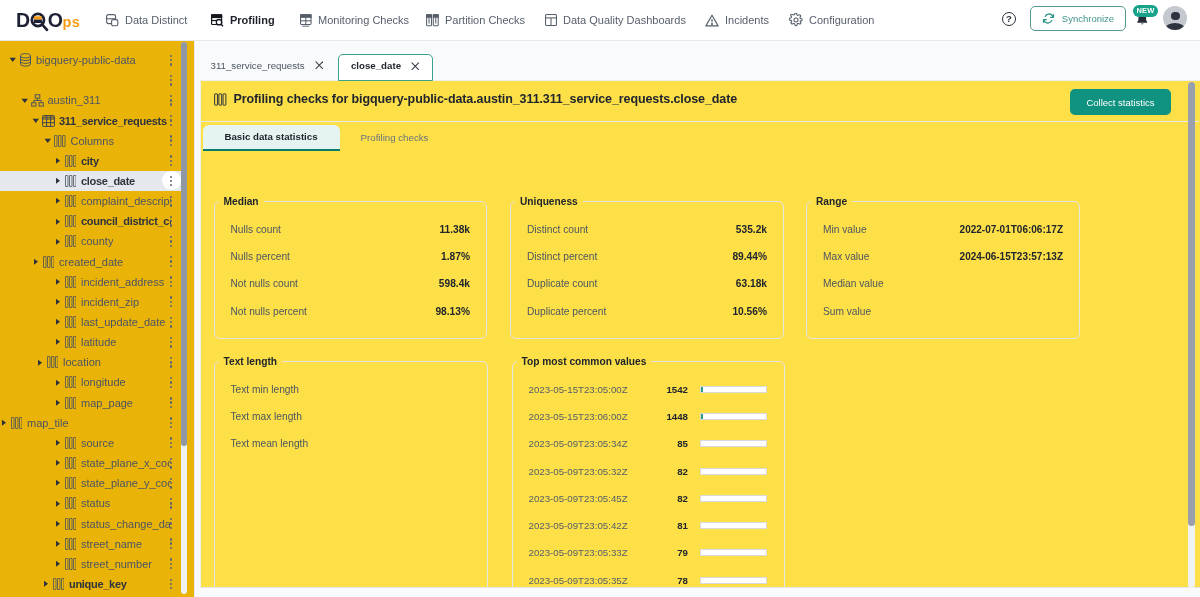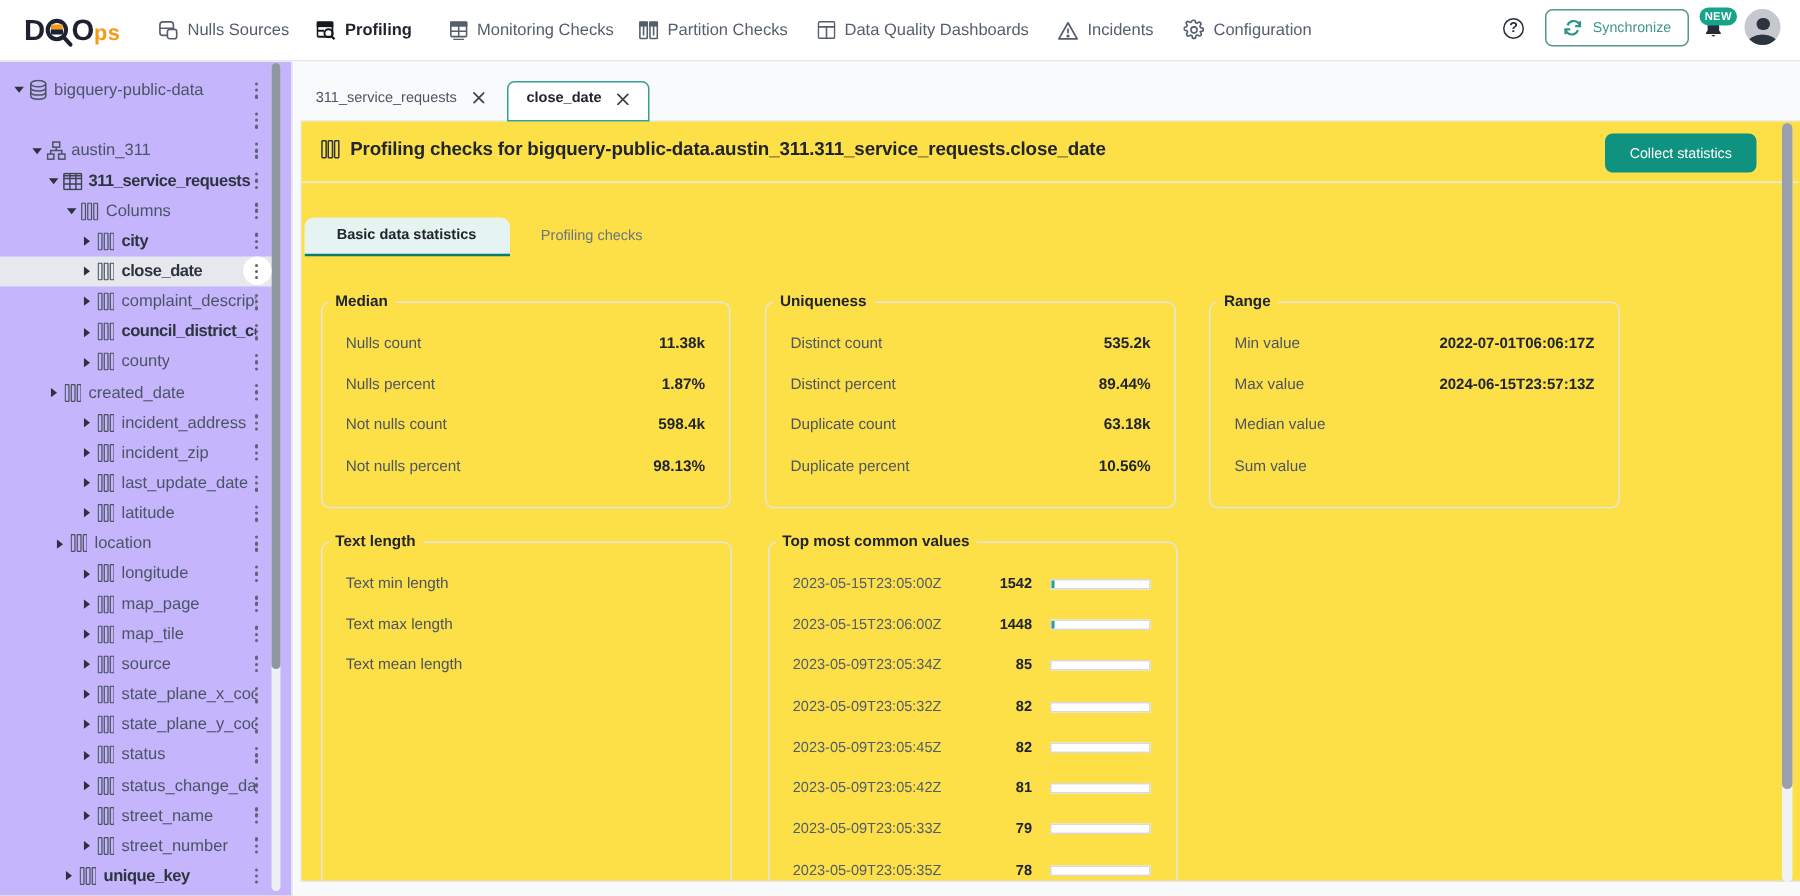--- a/index.html
+++ b/index.html
@@ -9,42 +9,42 @@
 .navitem{position:absolute;top:0;height:40px;display:flex;align-items:center;gap:6px;color:#555e6a;font-size:11px;}
 .navitem.bold{color:#1d222b;font-weight:bold;}
 #logo{position:absolute;left:16px;top:7px;height:26px;display:flex;align-items:center;}
 #helpbtn{position:absolute;left:1002px;top:12px;width:14px;height:14px;border:1.3px solid #2a2f3a;border-radius:50%;color:#2a2f3a;font-size:9.5px;font-weight:bold;text-align:center;line-height:12px;}
 #syncbtn{position:absolute;left:1030px;top:6px;width:96px;height:25px;border:1px solid #55988e;border-radius:5px;background:#fff;display:flex;align-items:center;justify-content:center;gap:7px;color:#42958a;font-size:9.5px;}
 #newbadge{position:absolute;left:1133px;top:5px;width:25px;height:12px;background:#17a28a;border-radius:6px;color:#fff;font-size:7.5px;font-weight:bold;text-align:center;line-height:12px;letter-spacing:0.2px;z-index:2;}
 #avatar{position:absolute;left:1163px;top:6px;width:24px;height:24px;border-radius:50%;background:#c5c8ce;overflow:hidden;}
 #avatar .head{position:absolute;left:8px;top:5.5px;width:8.5px;height:8.5px;border-radius:50%;background:#2d333f;}
 #avatar .body{position:absolute;left:2px;top:16.5px;width:20px;height:12px;border-radius:50%;background:#2d333f;}
 
-#sidebar{position:absolute;left:0;top:41px;width:195px;height:556px;background:#c4b5fd;border-right:1px solid #e7e9ec;overflow:hidden;z-index:10;}
+#sidebar{position:absolute;left:0;top:41px;width:195px;height:556px;background:#eab308;border-right:1px solid #e7e9ec;overflow:hidden;z-index:10;}
 .trow{position:absolute;left:0;width:171px;height:20.15px;display:flex;align-items:center;font-size:11px;color:#4b5464;white-space:nowrap;overflow:hidden;}
 .trow .lbl{margin-left:3px;overflow:hidden;text-overflow:clip;}
 .trow.b .lbl{font-weight:bold;color:#2e343e;letter-spacing:-0.3px;}
 .trow.hl{background:#e5e8ec;width:181px;}
 .caret{width:9px;flex:0 0 9px;display:flex;align-items:center;}
 .ticon{width:15px;flex:0 0 15px;display:flex;align-items:center;justify-content:center;}
 .dots{position:absolute;z-index:4;width:3px;height:11px;display:flex;flex-direction:column;justify-content:space-between;}
 .dots i{width:2.4px;height:2.4px;border-radius:50%;background:#5b6470;}
 #sb-track{position:absolute;left:181px;top:1px;width:6px;height:552px;background:#eef0f2;border-radius:4px;}
 #sb-thumb{position:absolute;left:181px;top:1px;width:6px;height:404px;background:#8f97a3;border-radius:4px;}
 #sb-notch{position:absolute;left:161.5px;top:130px;width:19px;height:19px;border-radius:50%;background:#fff;z-index:3;}
 
 #main{position:absolute;left:196px;top:41px;width:1004px;height:556px;background:#f9fafb;}
 #tab1{position:absolute;left:210.5px;top:52px;height:26px;display:flex;align-items:center;gap:10px;color:#4c5562;font-size:9.7px;}
 #tab2{position:absolute;left:338px;top:53.5px;width:94.5px;height:27.5px;background:#fff;border:1.4px solid #36a28d;border-radius:5px 5px 0 0;display:flex;align-items:center;justify-content:center;gap:10px;color:#21252e;font-size:9.7px;font-weight:bold;z-index:6;padding-bottom:3px;}
 #panel{position:absolute;left:200px;top:80px;width:1088px;height:508px;background:#fde047;border:1px solid #ebedef;border-bottom:1px solid #e3e5e8;z-index:5;overflow:hidden;}
 #ptitle{position:absolute;left:13px;top:0px;height:40px;display:flex;align-items:center;gap:7px;color:#21252e;font-size:12.5px;font-weight:bold;padding-bottom:4px;letter-spacing:-0.1px;}
 #phr{position:absolute;left:0;top:40px;width:998px;height:1px;background:#e7e9ec;}
 #collectbtn{position:absolute;left:869px;top:8px;width:101px;height:26px;background:#0f9280;border-radius:5px;color:#fff;font-size:9.5px;display:flex;align-items:center;justify-content:center;}
 #subtabs{position:absolute;left:1.5px;top:43.5px;height:27px;display:flex;}
-.stab{height:26.5px;display:flex;align-items:center;justify-content:center;font-size:9.7px;margin-top:20px;}
+.stab{height:26.5px;display:flex;align-items:center;justify-content:center;font-size:9.7px;}
 .stab.active{width:137px;background:#e5f4f1;border-radius:6px 6px 0 0;font-weight:bold;color:#21252e;border-bottom:2.5px solid #097e6c;}
 .stab.idle{width:110px;color:#6a7380;}
 #inforow{position:absolute;left:0;top:71px;width:998px;height:35px;font-size:9.7px;color:#4c5562;}
 #inforow b{color:#21252e;font-size:9.7px;}
 #inforow span{position:absolute;top:7.5px;}
 
 .card{position:absolute;border:1px solid #e2e4e8;border-radius:6px;}
 .card legend{margin-left:4px;padding:0 5px;font-size:10.2px;font-weight:bold;color:#21252e;}
 .crow{display:flex;justify-content:space-between;align-items:center;height:27.3px;padding:0 16px 0 16px;font-size:10.2px;color:#4c5562;}
 .crow b{color:#21252e;font-size:10.2px;}
@@ -70,21 +70,21 @@
     <text x="31.7" y="19.9" font-family="Liberation Sans, sans-serif" font-weight="bold" font-size="19.5" fill="#1e2133">O</text>
     <text x="46.6" y="19.9" font-family="Liberation Sans, sans-serif" font-weight="bold" font-size="14.5" fill="#f79a15" letter-spacing="0.4">ps</text>
   </svg>
     </div>
   <div class="navitem" style="left:106px">
     <svg width="13" height="13" viewBox="0 0 13 13" fill="none" stroke="#555e6a" stroke-width="1.1">
         <rect x="0.6" y="0.6" width="9" height="9" rx="2"></rect>
         <line x1="0.6" y1="4.8" x2="9.6" y2="4.8"></line>
         <rect x="5.6" y="5.6" width="6.2" height="6.2" rx="1.5" fill="#fff"></rect>
       </svg>
-    <span>Nulls Sources</span>
+    <span>Data Distinct</span>
     </div>
   <div class="navitem bold" style="left:211px">
     <svg width="13" height="13" viewBox="0 0 13 13" fill="none" stroke="#15181e" stroke-width="1.2">
         <rect x="0.6" y="0.9" width="10" height="9.6" rx="0.8"></rect>
         <rect x="0.6" y="0.9" width="10" height="2.6" fill="#15181e"></rect>
         <line x1="0.6" y1="6.5" x2="5" y2="6.5"></line>
         <circle cx="8" cy="8.2" r="2.7" stroke-width="1.3"></circle>
         <line x1="10" y1="10.2" x2="12" y2="12.2" stroke-width="1.5"></line>
       </svg>
     <span>Profiling</span>
@@ -500,21 +500,21 @@
           <rect x="8.9" y="0.5" width="2.6" height="11.5" rx="0.3"></rect>
         </svg>
       </span>
       <span class="lbl">map_page</span>
     </div>
   <div class="dots" style="left:170px;top:356.15px">
       <i></i>
       <i></i>
       <i></i>
     </div>
-  <div class="trow" style="top:371.70px;padding-left:54px">
+  <div class="trow" style="top:371.70px;">
       <span class="caret">
         <svg width="7.5" height="7.5" viewBox="0 0 8 8">
           <path d="M2.1 0.7 L6.4 4 L2.1 7.3 Z" fill="#2c313b"></path>
         </svg>
       </span>
       <span class="ticon">
         <svg width="11.5" height="12" viewBox="0 0 12 12.5" fill="none" stroke="#4a525e" stroke-width="0.85">
           <rect x="0.5" y="0.5" width="2.6" height="11.5" rx="0.3"></rect>
           <rect x="4.7" y="0.5" width="2.6" height="11.5" rx="0.3"></rect>
           <rect x="8.9" y="0.5" width="2.6" height="11.5" rx="0.3"></rect>

